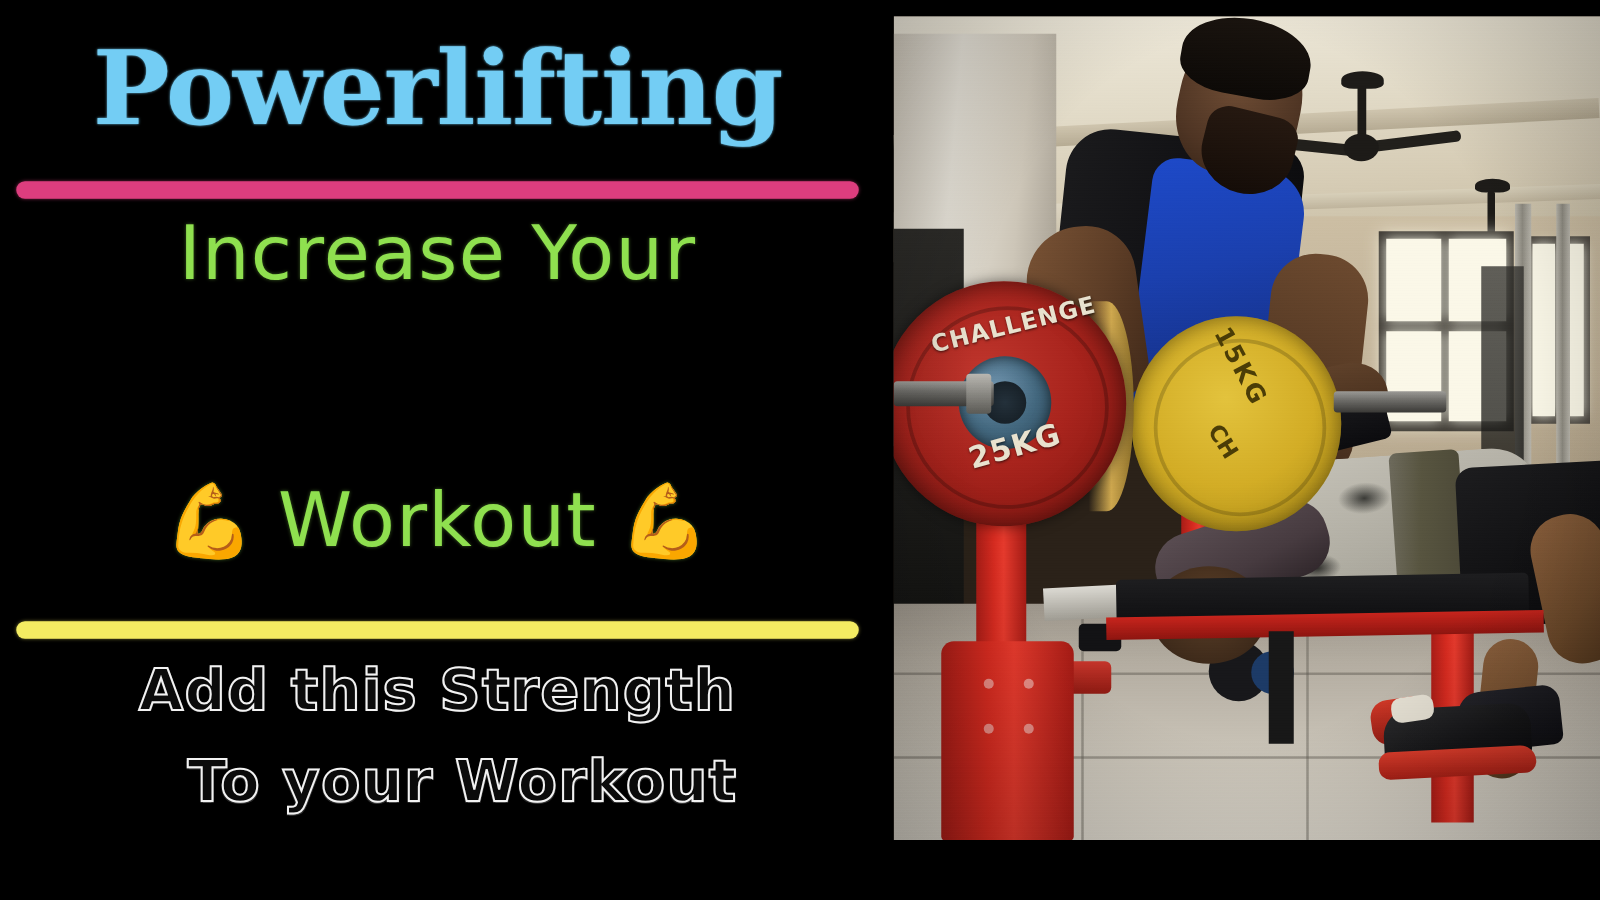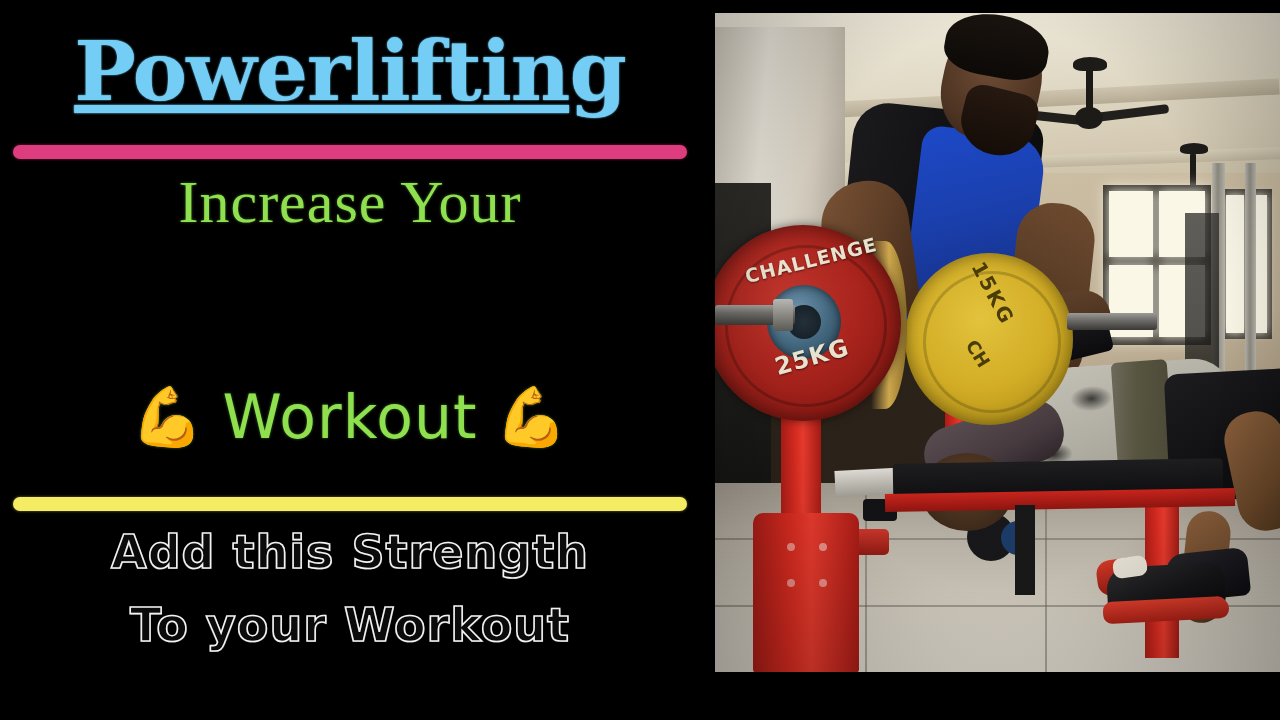--- a/index.html
+++ b/index.html
@@ -39,21 +39,20 @@
     width: 700px;
     text-align: center;
     font-family: "DejaVu Serif", serif;
     font-weight: bold;
     font-size: 82px;
     line-height: 1.0;
     letter-spacing: -1px;
     color: #73cdf4;
     text-shadow: 0 0 2px #73cdf4;
     white-space: nowrap;
-    text-decoration: underline;
   }
 
   .rule {
     position: absolute;
     left: 13px;
     width: 674px;
     border-radius: 8px;
   }
   .rule-pink {
     top: 145px;
@@ -73,21 +72,21 @@
     left: 0;
     width: 700px;
     text-align: center;
     font-family: "DejaVu Sans", sans-serif;
     font-weight: 400;
     color: #8fe04f;
     text-shadow: 0 0 3px rgba(143,224,79,0.45);
     white-space: nowrap;
     letter-spacing: 1px;
   }
-  .green-1 { top: 168px; font-size: 60px; font-family: Liberation Serif, serif; }
+  .green-1 { top: 168px; font-size: 60px; }
   .green-2 { top: 282px; font-size: 60px; }
   .green-3 {
     top: 382px;
     font-size: 60px;
     display: flex;
     align-items: center;
     justify-content: center;
     gap: 18px;
   }
   .emoji {
@@ -107,21 +106,21 @@
     letter-spacing: 1px;
     color: #0b0b0b;
     -webkit-text-stroke: 1.6px #f2f2f2;
     text-shadow:
       0 0 1px rgba(255,255,255,0.55),
       1px 1px 0 rgba(255,255,255,0.18),
       -1px 1px 0 rgba(255,255,255,0.14);
     white-space: nowrap;
   }
   .sketch-1 { top: 525px; }
-  .sketch-2 { top: 598px; }
+  .sketch-2 { top: 598px; margin-left: 20px; }
 
   
   #photo {
     position: absolute;
     left: 715px;
     top: 13px;
     width: 565px;
     height: 659px;
     overflow: hidden;
     background: #2a2118;

